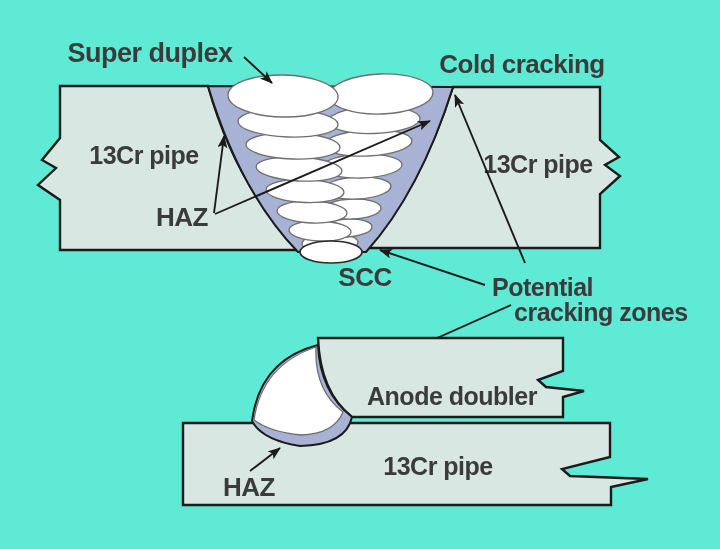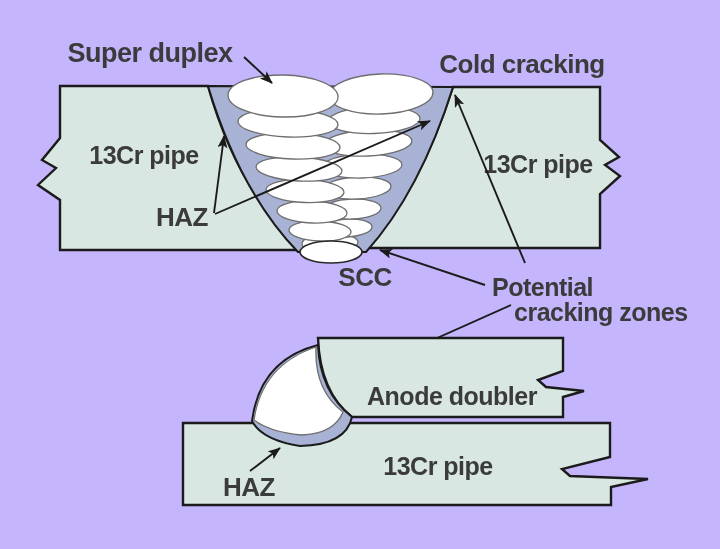--- a/index.html
+++ b/index.html
@@ -1,16 +1,16 @@
 <!DOCTYPE html>
 <html><head>
 <meta charset="utf-8">
 <style>
   html,body{margin:0;padding:0;background:#ffffff;}
-  .stage{position:relative;width:720px;height:549px;background:#c4b5fd;overflow:hidden;}
+  .stage{position:relative;width:720px;height:549px;background:#5eead4;overflow:hidden;}
   svg{display:block;}
   .outline{stroke:#1b1b1b;stroke-width:2.4;stroke-linejoin:miter;}
   .thinoutline{stroke:#1b1b1b;stroke-width:2;}
   .bead{fill:#ffffff;stroke:#6e6e6e;stroke-width:1.3;}
   .rootbead{fill:#ffffff;stroke:#2a2a2a;stroke-width:1.7;}
   .pointer{stroke:#1b1b1b;stroke-width:1.9;fill:none;}
   .lbl{font-family:"Liberation Sans","DejaVu Sans",sans-serif;font-weight:700;
        fill:#3b3b3b;letter-spacing:-0.5px;}
   .sz26{font-size:26px;} .sz25{font-size:25px;} .sz27{font-size:27px;}
 </style>

